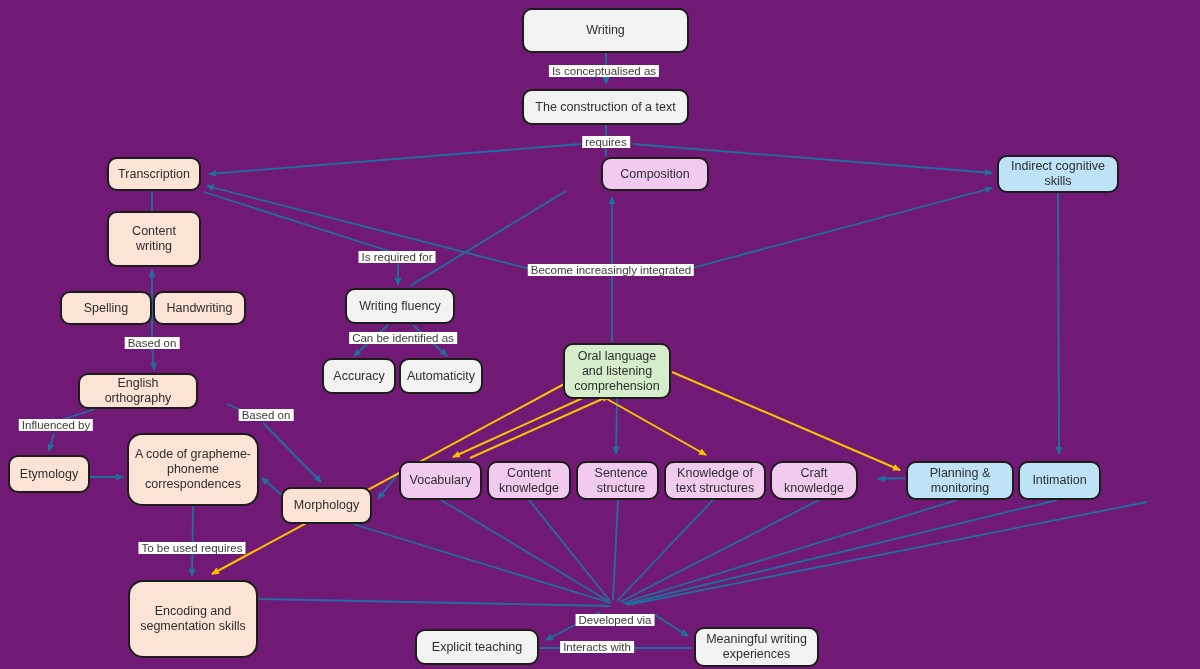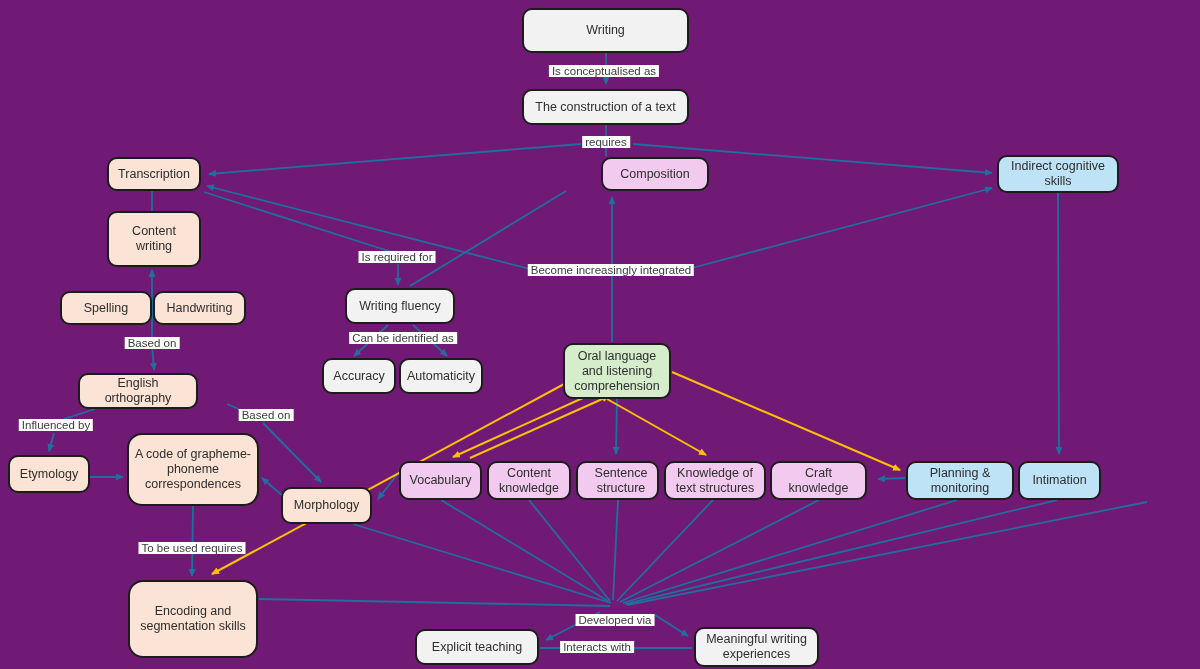--- a/index.html
+++ b/index.html
@@ -108,21 +108,21 @@
   <div class="node peach" style="left:281px;top:487px;width:91px;height:37px;">Morphology</div>
   <div class="node peach r16" style="left:128px;top:580px;width:130px;height:78px;">Encoding and segmentation skills</div>
   <div class="node gray" style="left:345px;top:288px;width:110px;height:36px;">Writing fluency</div>
   <div class="node gray" style="left:322px;top:358px;width:74px;height:36px;">Accuracy</div>
   <div class="node gray" style="left:399px;top:358px;width:84px;height:36px;">Automaticity</div>
   <div class="node green" style="left:563px;top:343px;width:108px;height:56px;">Oral language and listening comprehension</div>
   <div class="node pink" style="left:399px;top:461px;width:83px;height:39px;">Vocabulary</div>
   <div class="node pink" style="left:487px;top:461px;width:84px;height:39px;">Content knowledge</div>
   <div class="node pink" style="left:576px;top:461px;width:83px;height:39px;padding-left:12px;">Sentence structure</div>
   <div class="node pink" style="left:664px;top:461px;width:102px;height:39px;">Knowledge of text structures</div>
-  <div class="node pink" style="left:770px;top:461px;width:97px;height:39px;">Craft knowledge</div>
+  <div class="node pink" style="left:770px;top:461px;width:88px;height:39px;border-radius:13px;">Craft knowledge</div>
   <div class="node blue" style="left:906px;top:461px;width:108px;height:39px;">Planning &amp; monitoring</div>
   <div class="node blue" style="left:1018px;top:461px;width:83px;height:39px;">Intimation</div>
   <div class="node gray" style="left:415px;top:629px;width:124px;height:36px;">Explicit teaching</div>
   <div class="node gray" style="left:694px;top:627px;width:125px;height:40px;">Meaningful writing experiences</div>
 
   <div class="edge-label" style="left:604px;top:71px;">Is conceptualised as</div>
   <div class="edge-label" style="left:606px;top:142px;">requires</div>
   <div class="edge-label" style="left:397px;top:257px;">Is required for</div>
   <div class="edge-label" style="left:611px;top:270px;">Become increasingly integrated</div>
   <div class="edge-label" style="left:403px;top:338px;">Can be identified as</div>

